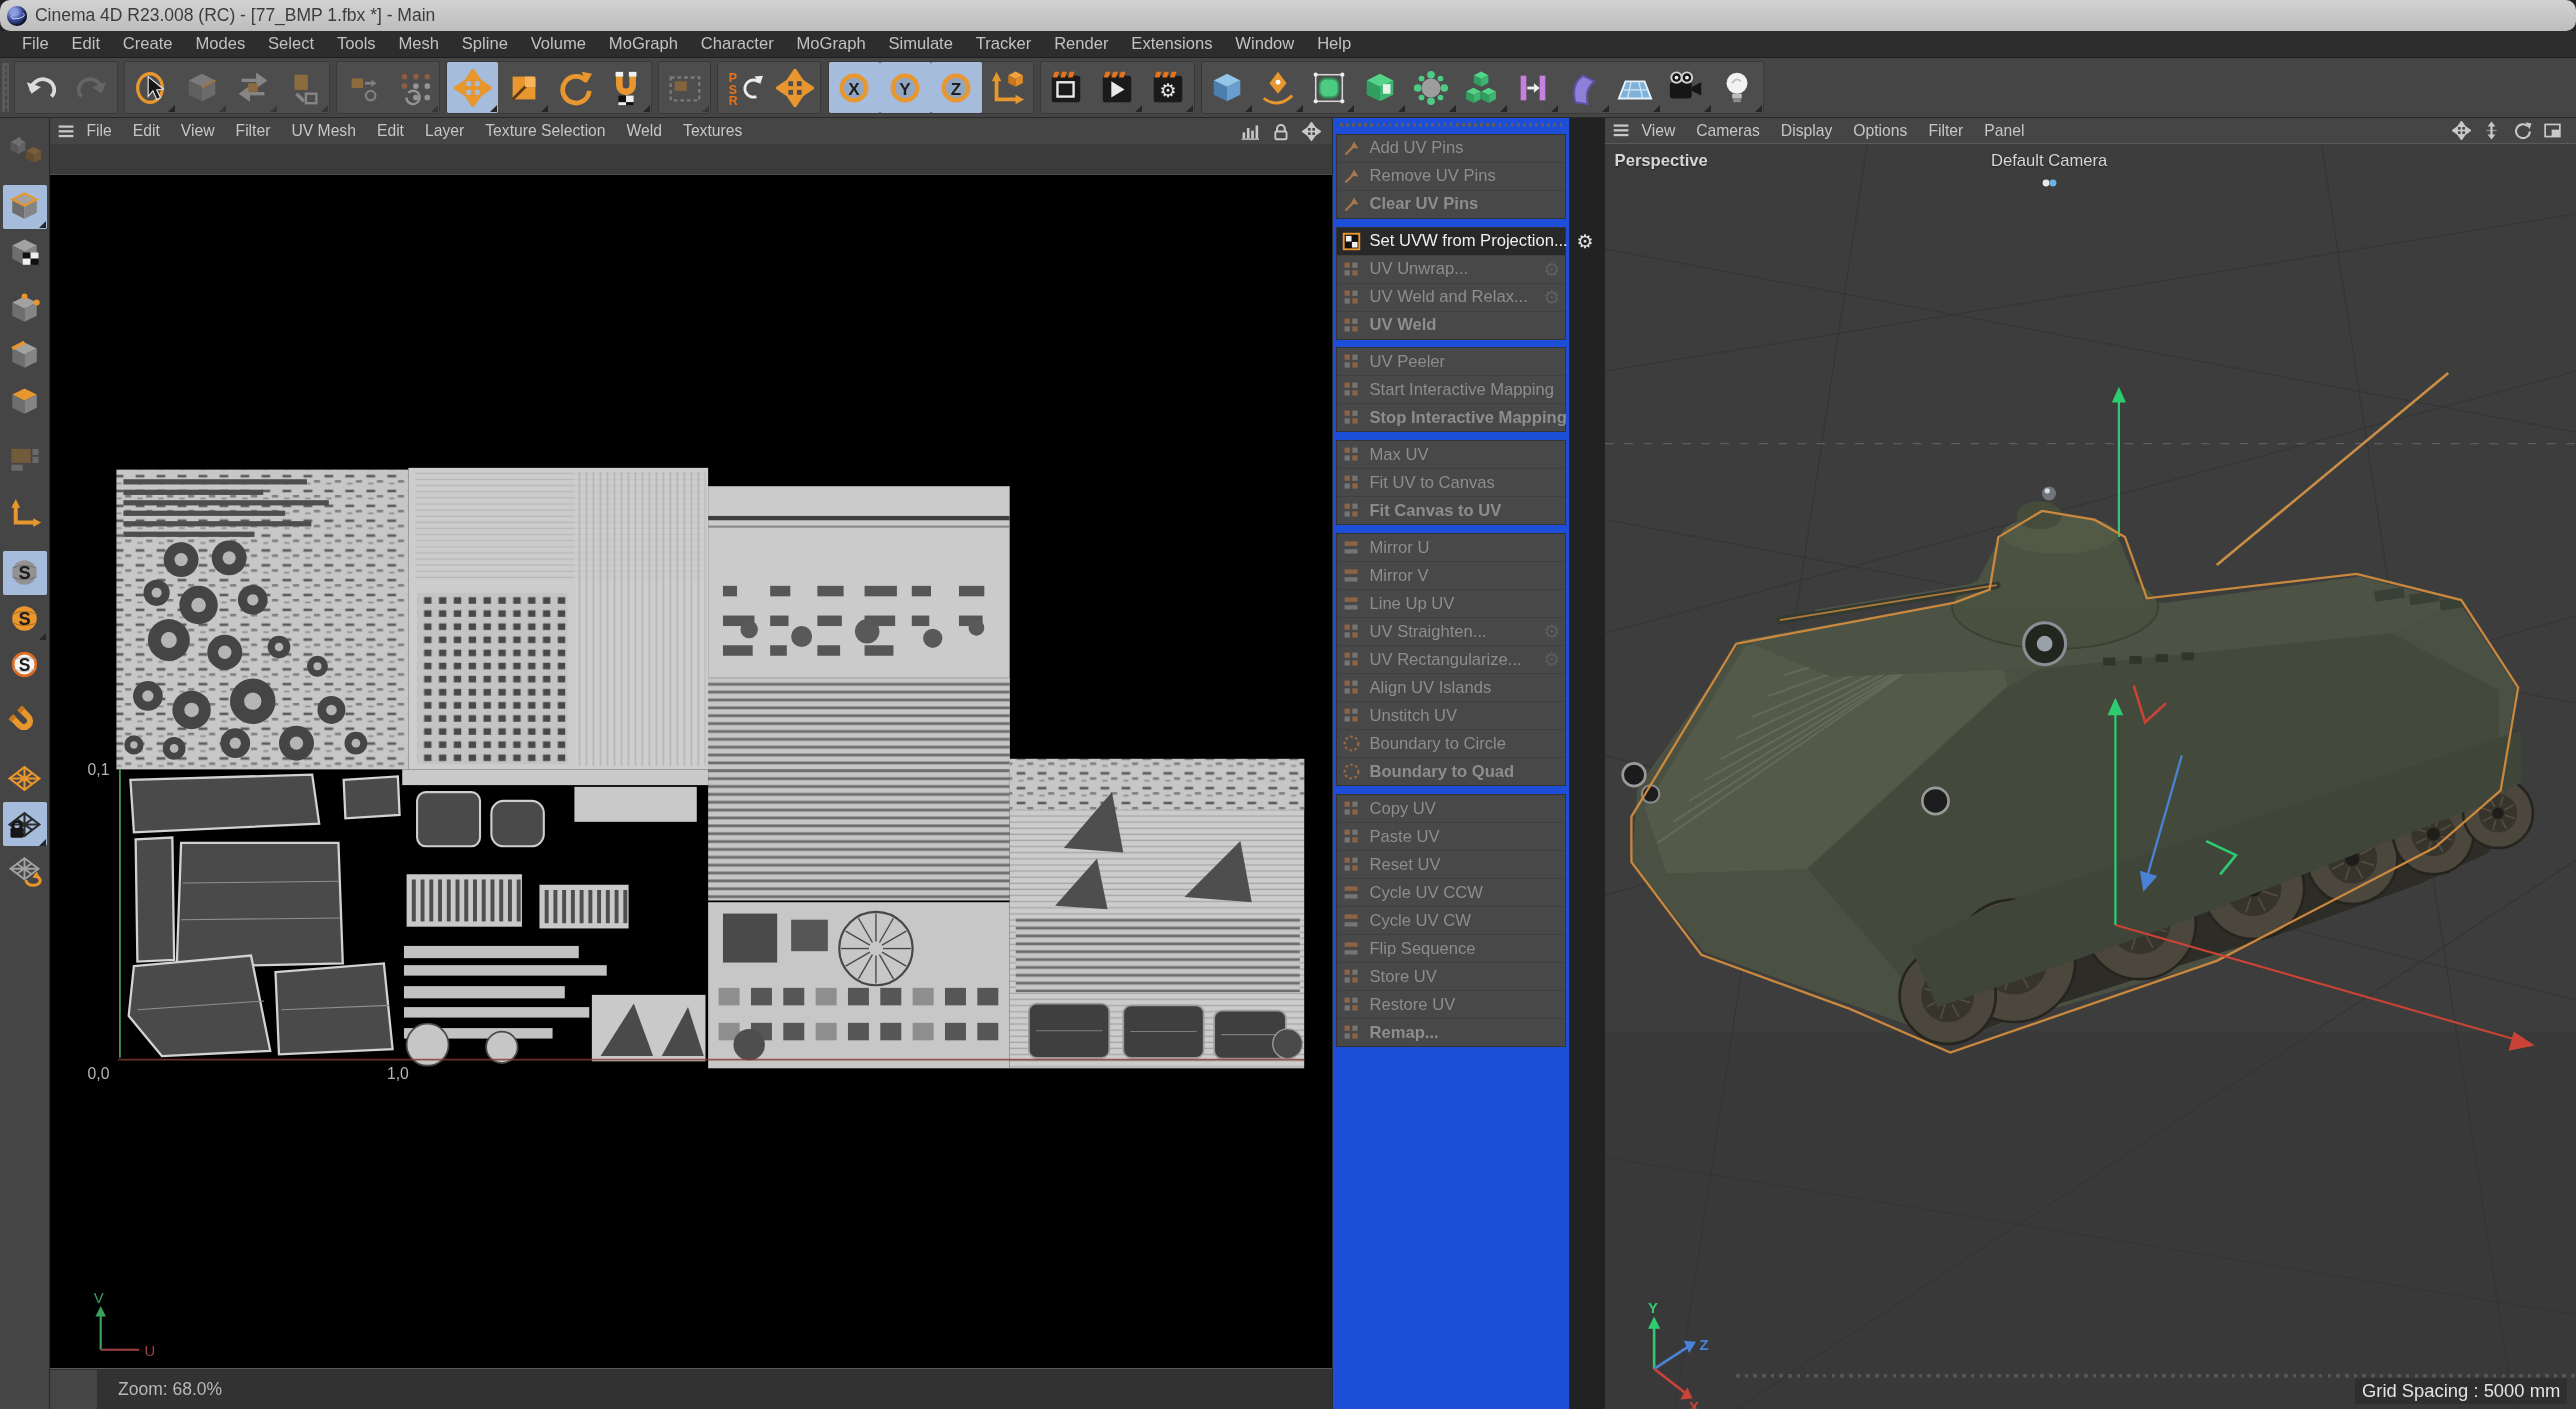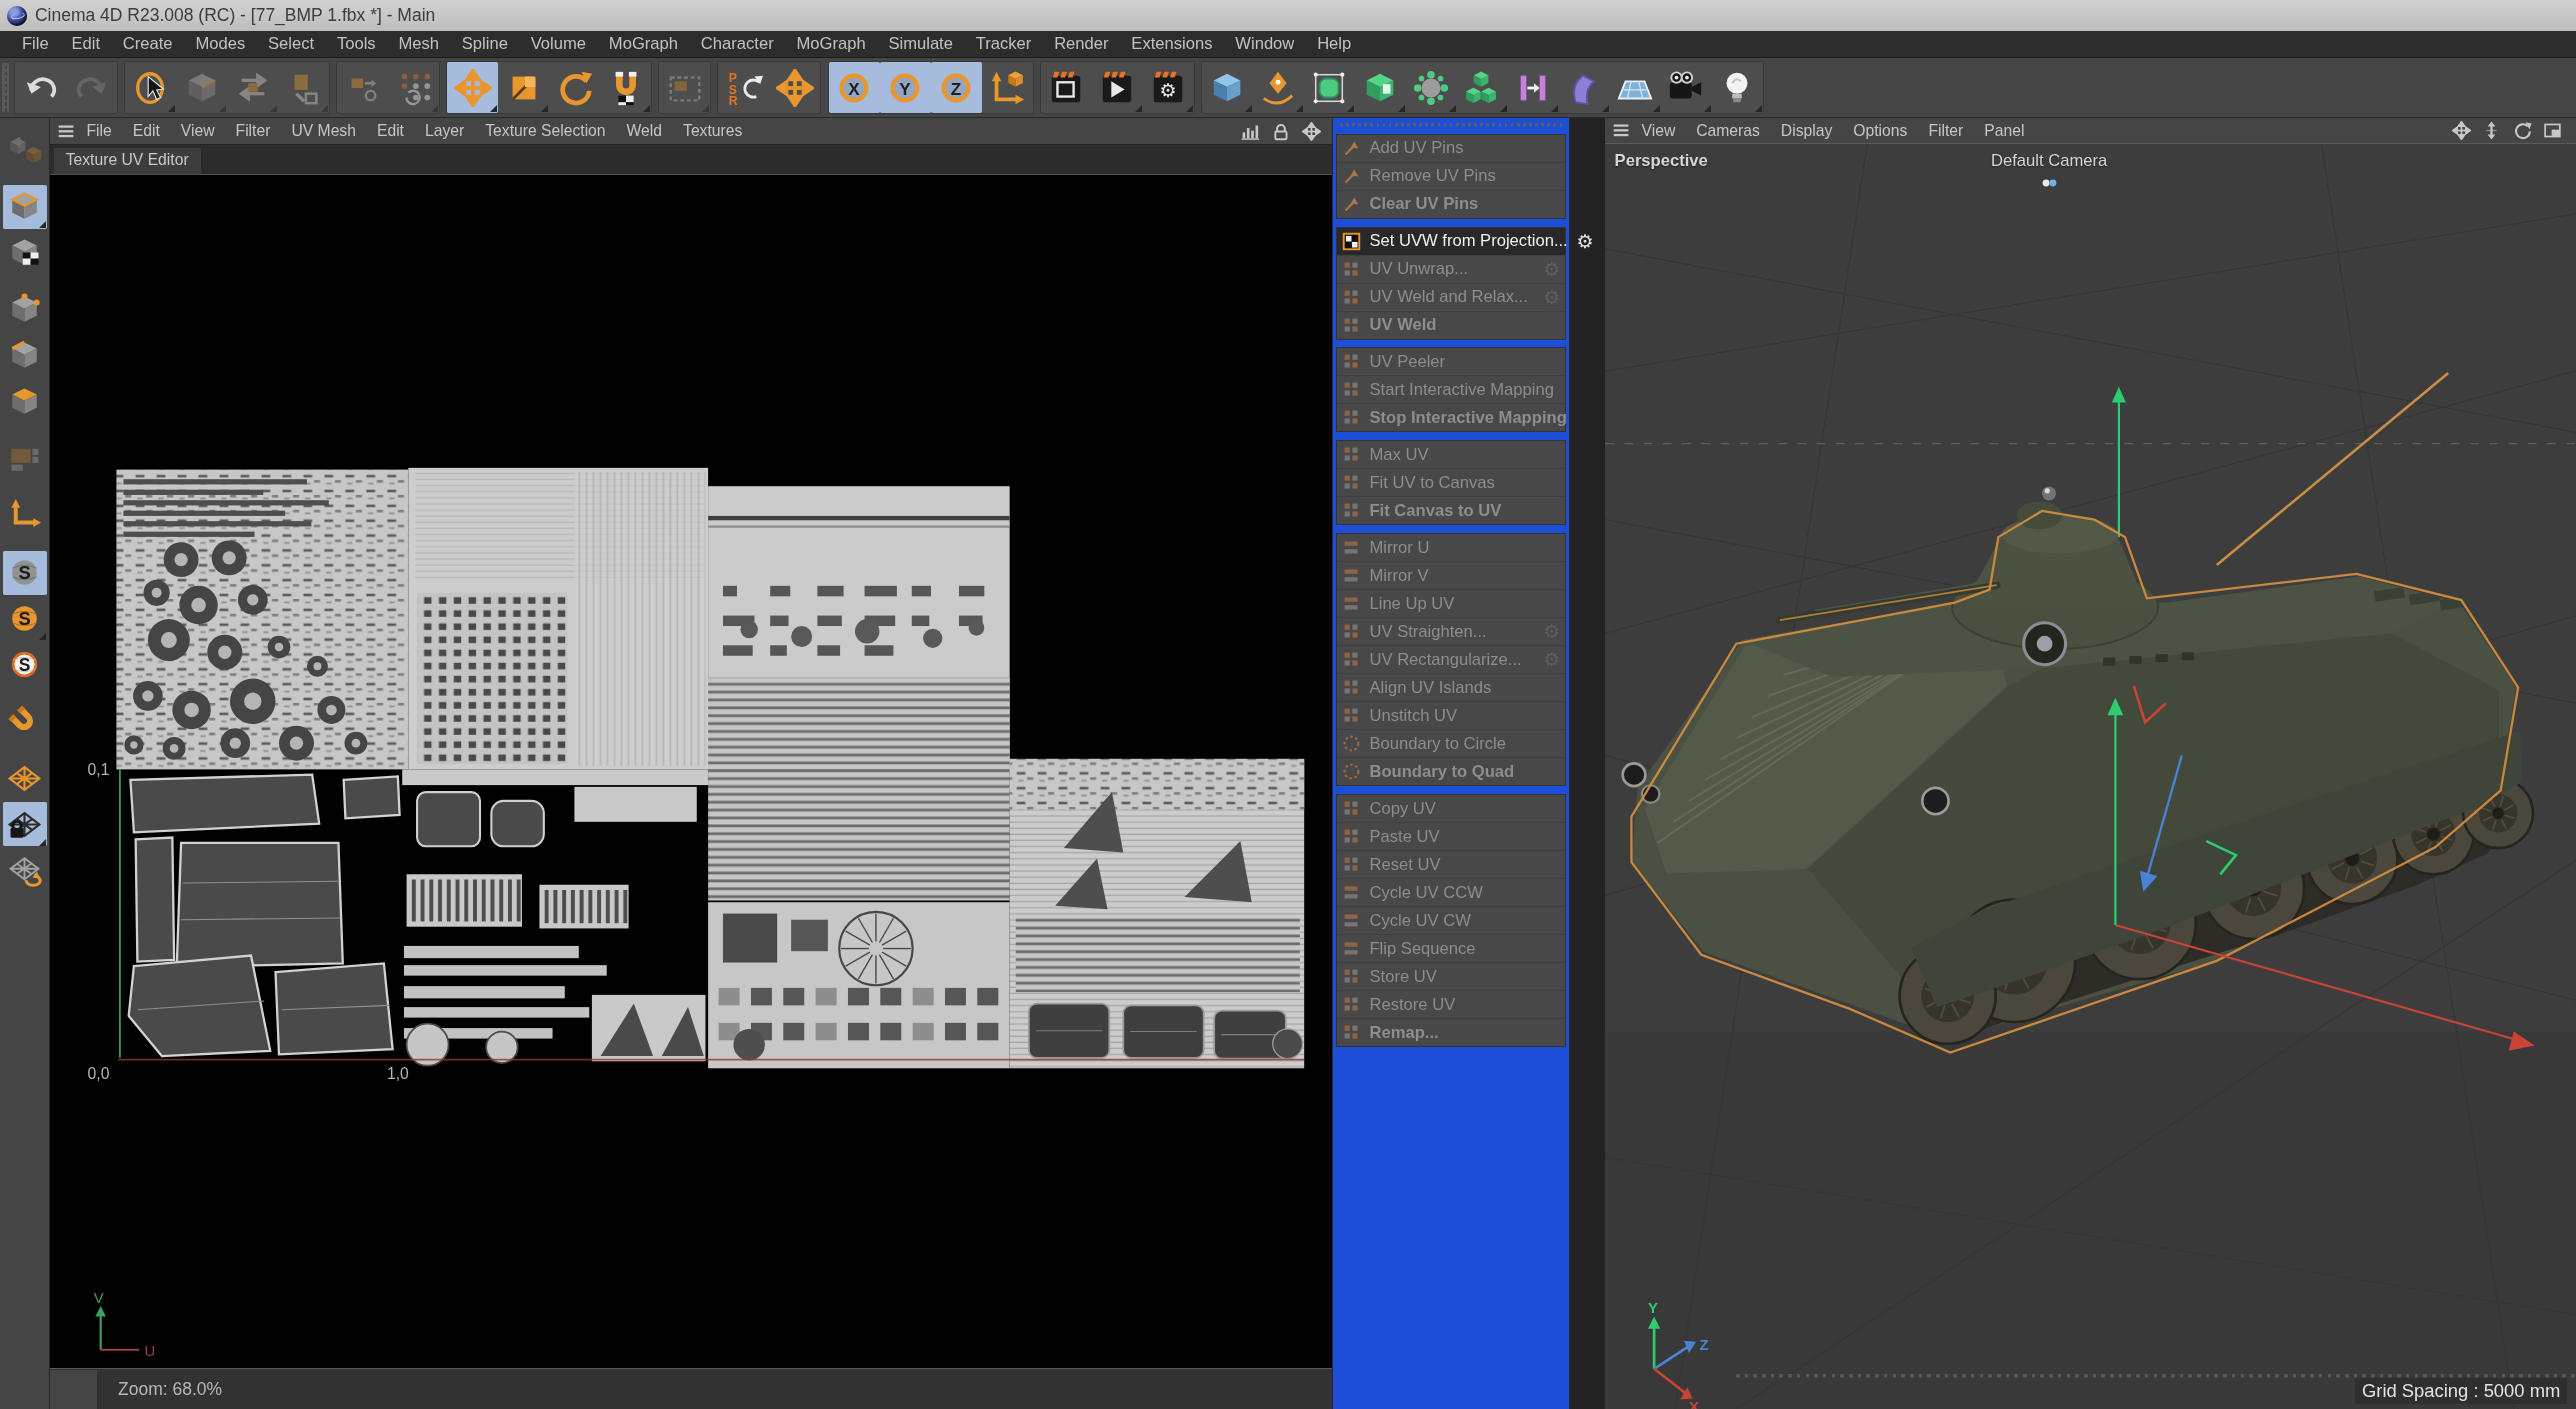--- a/index.html
+++ b/index.html
@@ -1,19 +1,19 @@
 <!DOCTYPE html>
 <html style="font-size:14px"><head>
 <meta charset="utf-8">
 <style>
   html,body{margin:0;padding:0;background:#222;}
   body{width:2576px;height:1409px;position:relative;font-family:"Liberation Sans",sans-serif;overflow:hidden;color:#c6c6c6;-webkit-font-smoothing:antialiased;}
   .abs{position:absolute;}
   
-  #titlebar{top:0;left:0;width:2576px;height:31px;background:linear-gradient(#d2d2d2,#bdbdbd);display:flex;align-items:center;gap:7.9px;padding-left:7px;box-sizing:border-box;color:#3c3c3c;font-size:17.5px;}
+  #titlebar{top:0;left:0;width:2576px;height:31px;background:linear-gradient(#d2d2d2,#bdbdbd);display:flex;align-items:center;gap:7.9px;padding-left:7px;box-sizing:border-box;color:#3c3c3c;font-size:17.5px;border-radius:10px;}
   #c4dlogo{width:20px;height:20px;border-radius:50%;background:radial-gradient(circle at 35% 30%,#8a9be0 0 18%,#3a4a9a 45%,#101638 90%);box-shadow:inset -1.7px -1.7px 2.6px rgba(0,0,0,.6);position:relative;}
   #c4dlogo:after{content:"";position:absolute;left:3.5px;top:7.9px;width:12.2px;height:5.2px;border:1.7px solid #cfd6ff;border-top:none;border-radius:50%;transform:rotate(-12deg);}
   
   #menubar{top:31px;left:0;width:2576px;height:27px;background:#2d2d2d;border-bottom:0.9px solid #1d1d1d;display:flex;align-items:center;padding-left:10.5px;box-sizing:border-box;font-size:16.6px;color:#c2c2c2;}
   #menubar span{padding:0 11.4px;cursor:default;}
   
   #toolbar{top:58px;left:0;width:2576px;height:60px;background:#454545;border-bottom:0.9px solid #282828;display:flex;align-items:center;gap:6.1px;padding-left:14px;box-sizing:border-box;}
   .tbgroup{display:flex;background:#4d4d4d;border:0.9px solid #393939;border-radius:2.6px;}
   .tbtn{width:51px;height:51px;display:flex;align-items:center;justify-content:center;position:relative;border-radius:1.7px;}
   .tbtn.active{background:#a6bcdc;}
@@ -711,23 +711,20 @@
           </svg>
         </span>
         <span>
           <svg width="19" height="19" viewBox="0 0 22 22" aria-hidden="true">
             <path d="M11 2v9" stroke="#c8c8c8" stroke-width="2.6"></path>
             <path d="M11 16l-5.5-6h11z" fill="#c8c8c8"></path>
             <rect x="3" y="18" width="16" height="2.6" fill="#c8c8c8"></rect>
           </svg>
         </span>
       </span>
-  </div>
-  <div class="abs" id="uvtabrow">
-    <span id="uvtab">Texture UV Editor</span>
   </div>
   <div class="abs" id="uvcanvas">
     <svg id="uv-svg" width="1318" height="1194" viewBox="0 0 1508 1366">
         <defs>
     <pattern id="hs" width="9" height="9" patternUnits="userSpaceOnUse">
             <rect width="9" height="9" fill="#c6c6c6"></rect>
             <rect y="5" width="9" height="3.2" fill="#6c6c6c"></rect>
           </pattern>
     <pattern id="hsf" width="7" height="7" patternUnits="userSpaceOnUse">
             <rect width="7" height="7" fill="#cccccc"></rect>

